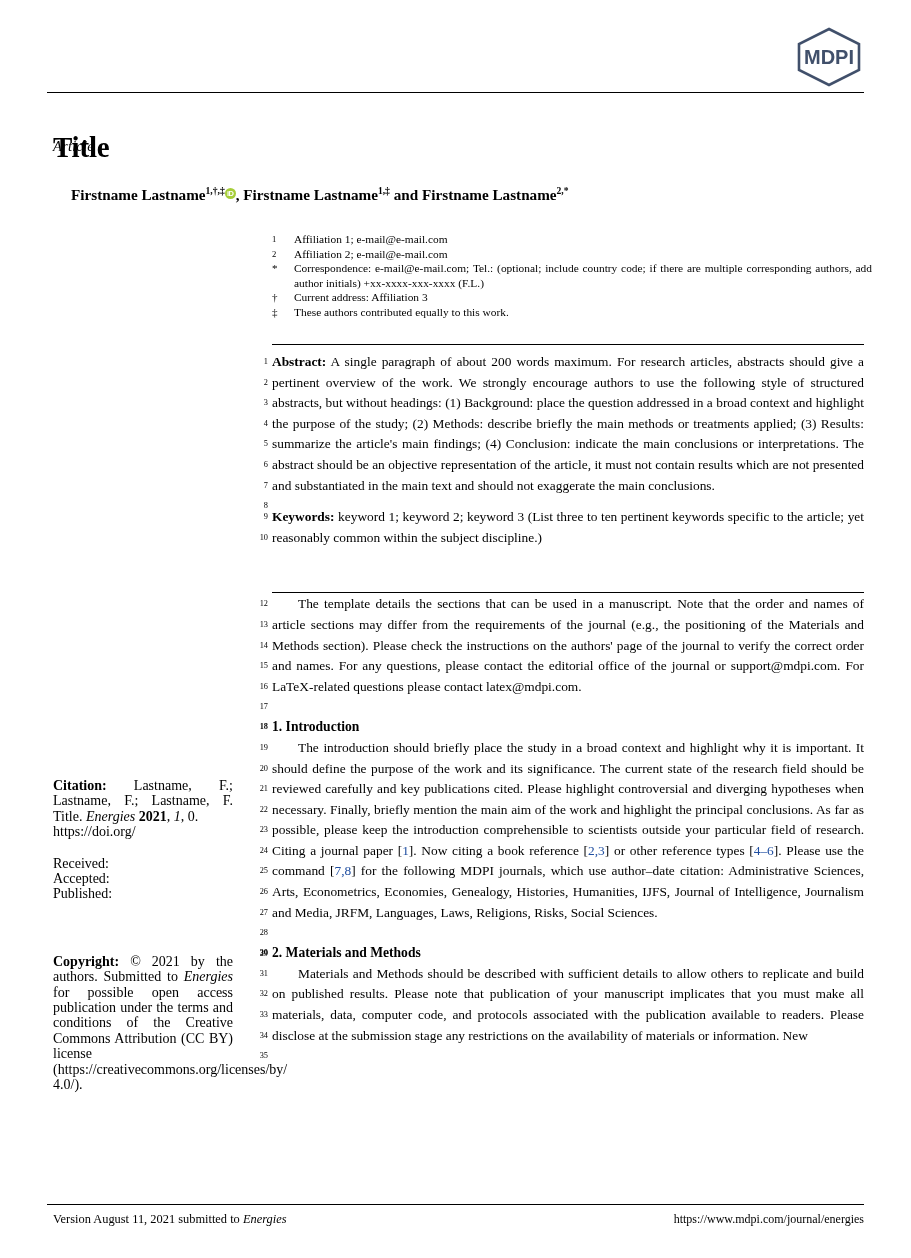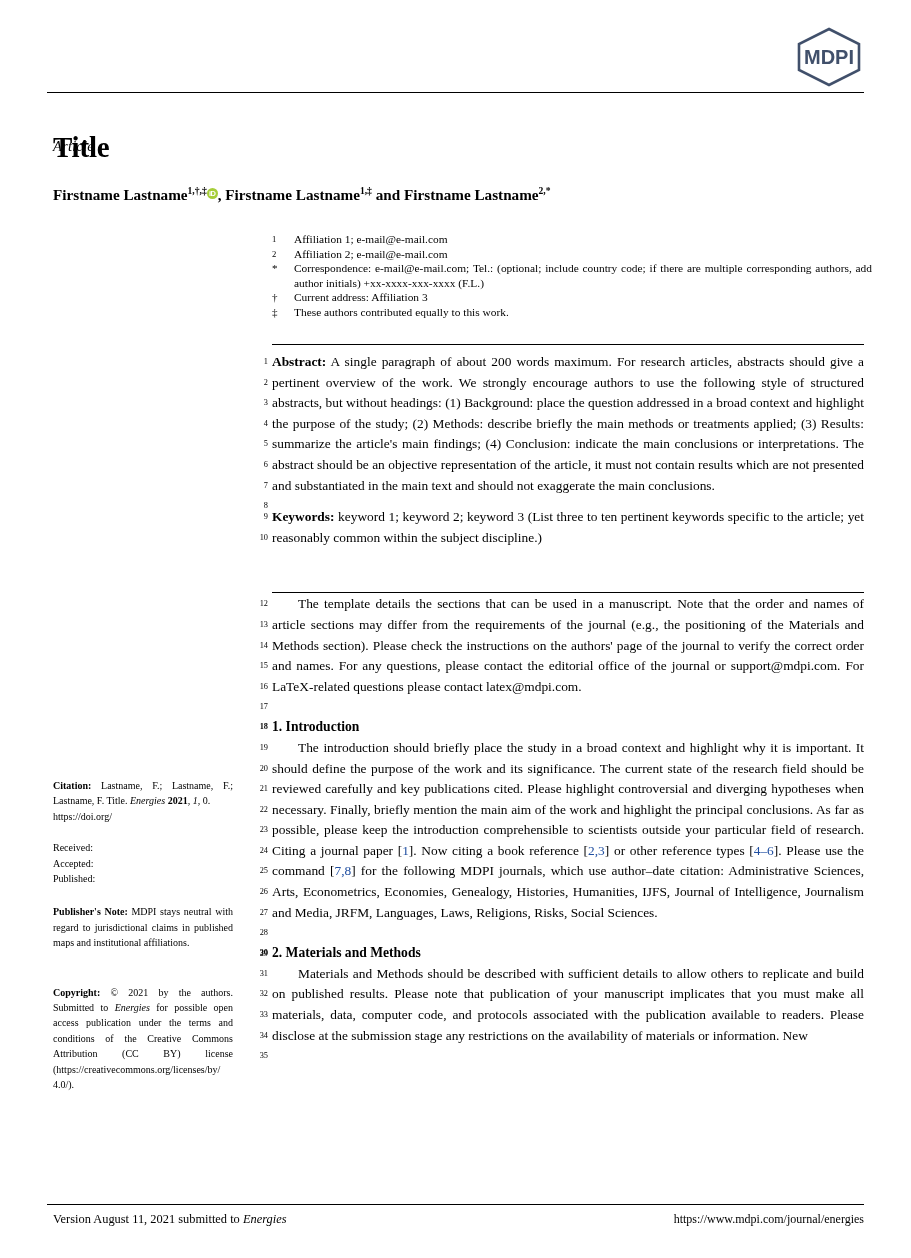--- a/index.html
+++ b/index.html
@@ -56,21 +56,21 @@
     position: absolute;
     left: 53px;
     top: 131px;
     font-size: 29px;
     font-weight: bold;
     letter-spacing: -.2px;
   }
 
   .authors {
     position: absolute;
-    left: 53px;
+    left: 71px;
     top: 186px;
     font-size: 15.2px;
     font-weight: bold;
     white-space: nowrap;
   }
   .authors sup {
     font-size: 9.6px;
     font-weight: bold;
     vertical-align: super;
     line-height: 0;
@@ -181,21 +181,21 @@
   .gap-lg { height: 26px; }
 
   .cite { color: #1f4ea1; }
 
   
   .sidebar {
     position: absolute;
     left: 53px;
     top: 778px;
     width: 180px;
-    font-size: 10px;
+    font-size: 14px;
     line-height: 15.4px;
     text-align: justify;
   }
   .sidebar b { font-weight: bold; }
   .sidebar i { font-style: italic; }
   .sb-block { margin-bottom: 0; }
   .sb-space-a { height: 16px; }
   .sb-space-b { height: 18px; }
   .sb-line { display: block; }
 
@@ -366,23 +366,20 @@
     <div class="sb-space-a"></div>
 
     <div class="sb-block">
       <span class="sb-line">Received:</span>
       <span class="sb-line">Accepted:</span>
       <span class="sb-line">Published:</span>
     </div>
 
     <div class="sb-space-b"></div>
 
-    <div class="sb-block">
-      <b>Publisher's Note:</b><span> MDPI stays neutral with regard to jurisdictional claims in published maps and institutional affiliations.</span>
-    </div>
 
     <div class="sb-space-b"></div>
     <div class="sb-space-a"></div>
 
     <div class="sb-block">
       <b>Copyright:</b><span> © 2021 by the authors. Submitted to </span><i>Energies</i><span> for possible open access publication under the terms and conditions of the Creative Commons Attribution (CC BY) license (https://creativecommons.org/licenses/by/ 4.0/).</span>
     </div>
   </div>
 
   <div class="rule-bot"></div>

